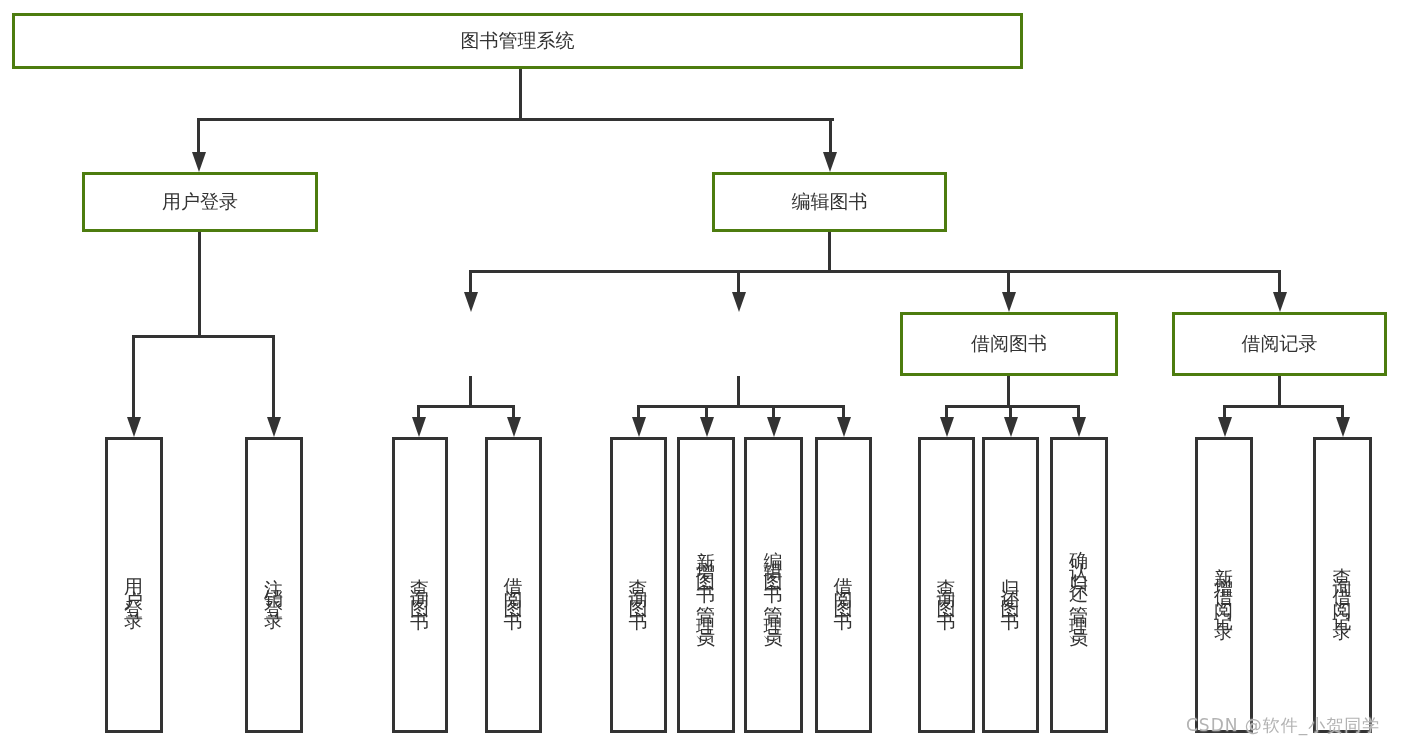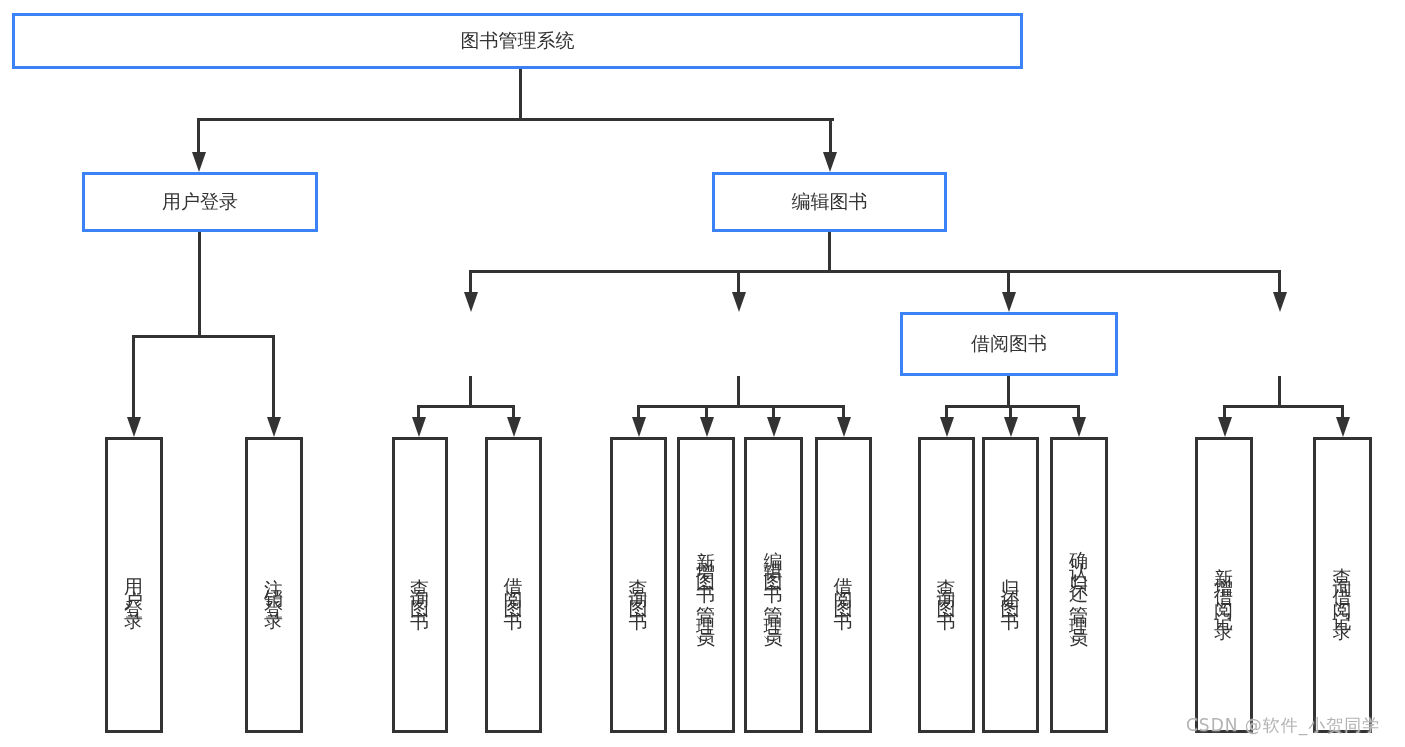--- a/index.html
+++ b/index.html
@@ -1,21 +1,21 @@
 <!DOCTYPE html>
 <html><head>
 <meta charset="utf-8">
 <style>
   html,body{margin:0;padding:0;background:#ffffff;}
   #stage{
     position:relative;width:1405px;height:747px;background:#ffffff;overflow:hidden;
     font-family:"DejaVu Sans","Liberation Sans",sans-serif;color:#333333;
   }
   .box{
-    position:absolute;box-sizing:border-box;border:3px solid #3b82f6;background:#ffffff;
+    position:absolute;box-sizing:border-box;border:3px solid #4d7c0f;background:#ffffff;
     display:flex;align-items:center;justify-content:center;
     font-size:19px;color:#333333;text-align:center;
   }
   .vbox{
     position:absolute;box-sizing:border-box;border:3px solid #333333;background:#ffffff;
     display:flex;align-items:center;justify-content:center;
     font-size:19px;color:#333333;
   }
   .vbox .vtext{
     writing-mode:vertical-rl;text-orientation:mixed;
@@ -68,20 +68,23 @@
   <div class="ln" style="left:737px;top:270px;width:3px;height:26px;"></div>
   <div class="ln" style="left:1007px;top:270px;width:3px;height:26px;"></div>
   <div class="ln" style="left:1278px;top:270px;width:3px;height:26px;"></div>
   <div class="ar" style="left:464px;top:292px;"></div>
   <div class="ar" style="left:732px;top:292px;"></div>
   <div class="ar" style="left:1002px;top:292px;"></div>
   <div class="ar" style="left:1273px;top:292px;"></div>
 
   <div class="box" style="left:900px;top:312px;width:218px;height:64px;">
     <span>借阅图书</span>
+  </div>
+  <div class="box" style="left:1172px;top:312px;width:215px;height:64px;">
+    <span>借阅记录</span>
   </div>
 
   <div class="ln" style="left:469px;top:376px;width:3px;height:31px;"></div>
   <div class="ln" style="left:417px;top:405px;width:98px;height:3px;"></div>
   <div class="ln" style="left:417px;top:405px;width:3px;height:17px;"></div>
   <div class="ln" style="left:512px;top:405px;width:3px;height:17px;"></div>
   <div class="ar" style="left:412px;top:417px;"></div>
   <div class="ar" style="left:507px;top:417px;"></div>
 
   <div class="ln" style="left:737px;top:376px;width:3px;height:31px;"></div>

